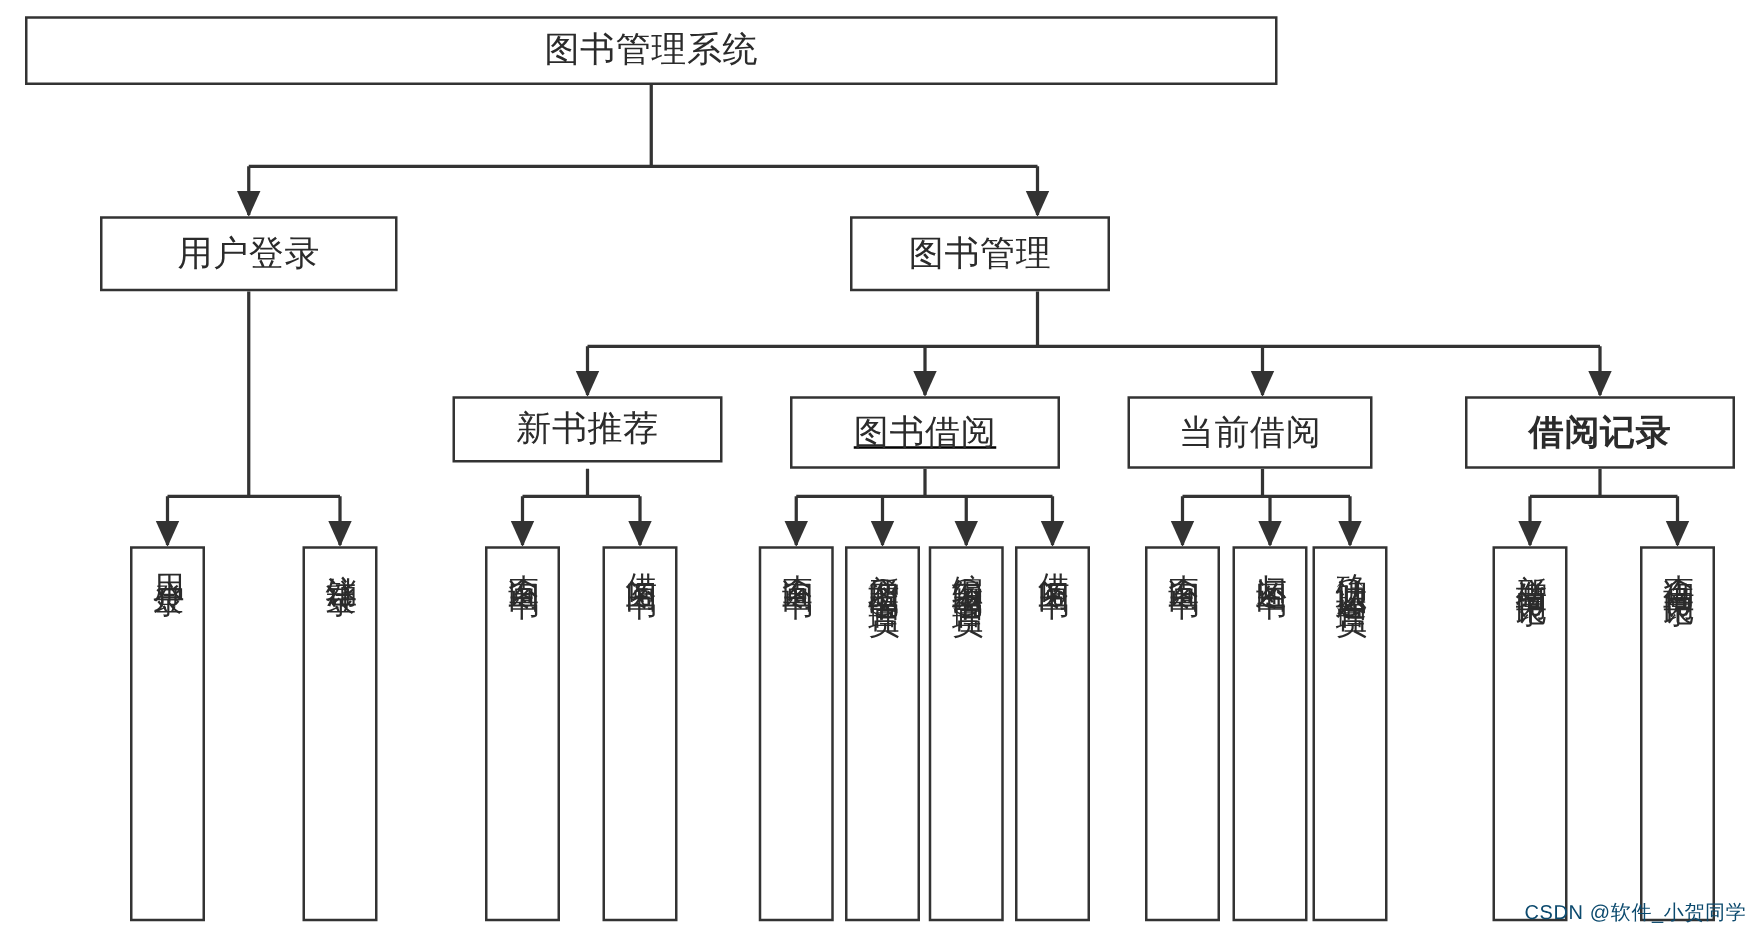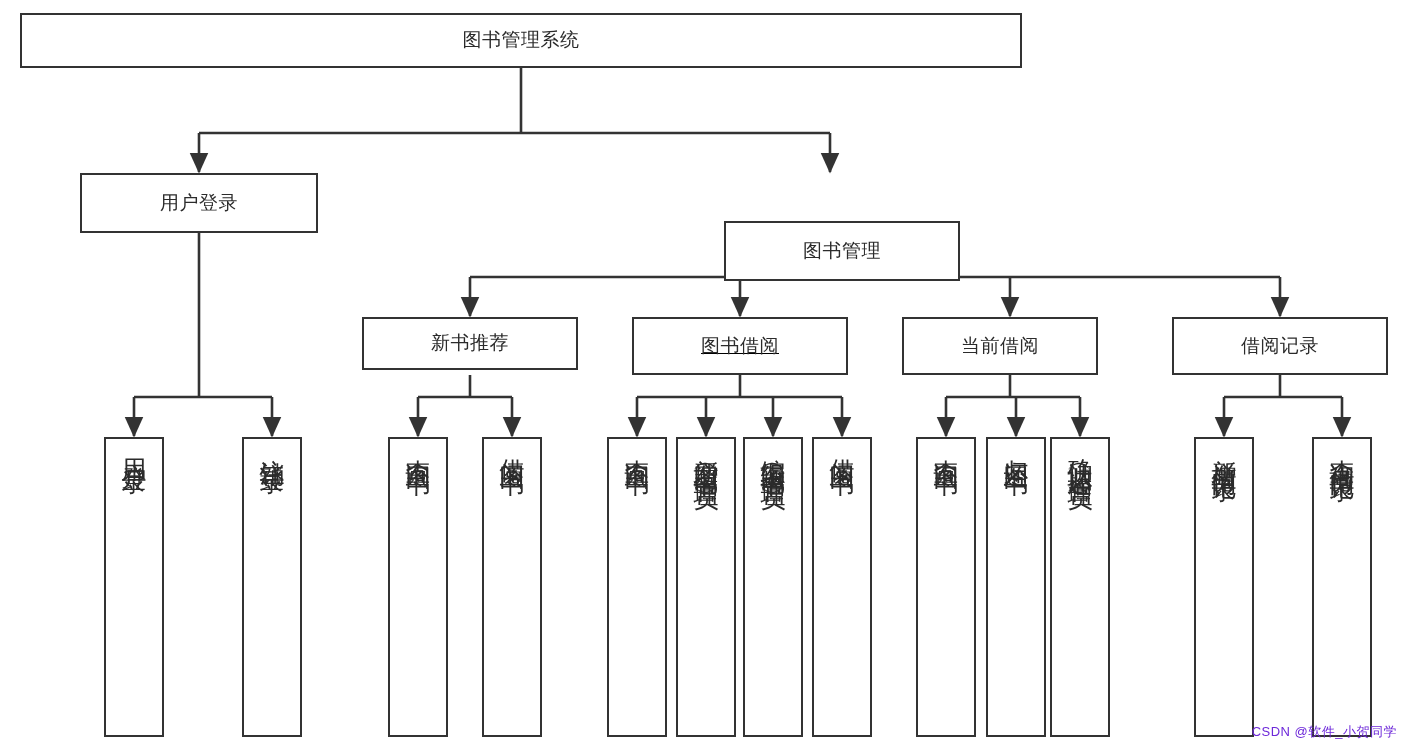--- a/index.html
+++ b/index.html
@@ -34,42 +34,42 @@
     justify-content: center;
     overflow: hidden;
   }
   .node-label {
     color: #2b2b2b;
     text-align: center;
     line-height: 1.16;
     white-space: pre;
   }
   .node-h .node-label {
-    font-size: 19px;
+    font-size: 28px;
     letter-spacing: 0.5px;
   }
   .node-v {
     align-items: flex-start;
     justify-content: center;
     padding-top: 0;
   }
   .node-v .node-label {
     writing-mode: vertical-rl;
     text-orientation: upright;
     font-size: 25px;
     letter-spacing: 4px;
     line-height: 1.0;
     display: block;
   }
   .watermark {
     position: absolute;
     right: 8px;
     bottom: 6px;
-    font-size: 13px;
-    color: #6d28d9;
+    font-size: 16px;
+    color: #0c4a6e;
     letter-spacing: 0.5px;
     user-select: none;
     white-space: nowrap;
   }
 </style>
 </head>
 <body>
 
 <div id="stage">
 
@@ -116,33 +116,33 @@
       </g>
   </svg>
 
   <div id="nodes-layer">
       <div class="node-box node-h" style="left: 20px; top: 13px; width: 1002px; height: 55px;">
         <span class="node-label">图书管理系统</span>
       </div>
       <div class="node-box node-h" style="left: 80px; top: 173px; width: 238px; height: 60px;">
         <span class="node-label">用户登录</span>
       </div>
-      <div class="node-box node-h" style="left: 724px; top: 173px; width: 236px; height: 60px; margin-top: 48px;">
+      <div class="node-box node-h" style="left: 680px; top: 173px; width: 208px; height: 60px;">
         <span class="node-label">图书管理</span>
       </div>
       <div class="node-box node-h" style="left: 362px; top: 317px; width: 216px; height: 53px;">
         <span class="node-label">新书推荐</span>
       </div>
       <div class="node-box node-h" style="left: 632px; top: 317px; width: 216px; height: 58px; text-decoration: underline;">
         <span class="node-label">图书借阅</span>
       </div>
       <div class="node-box node-h" style="left: 902px; top: 317px; width: 196px; height: 58px;">
         <span class="node-label">当前借阅</span>
       </div>
-      <div class="node-box node-h" style="left: 1172px; top: 317px; width: 216px; height: 58px;">
+      <div class="node-box node-h" style="left: 1172px; top: 317px; width: 216px; height: 58px; font-weight: bold;">
         <span class="node-label">借阅记录</span>
       </div>
       <div class="node-box node-v" style="left: 104px; top: 437px; width: 60px; height: 300px;">
         <span class="node-label">用户登录</span>
       </div>
       <div class="node-box node-v" style="left: 242px; top: 437px; width: 60px; height: 300px;">
         <span class="node-label">注销登录</span>
       </div>
       <div class="node-box node-v" style="left: 388px; top: 437px; width: 60px; height: 300px;">
         <span class="node-label">查询图书</span>

